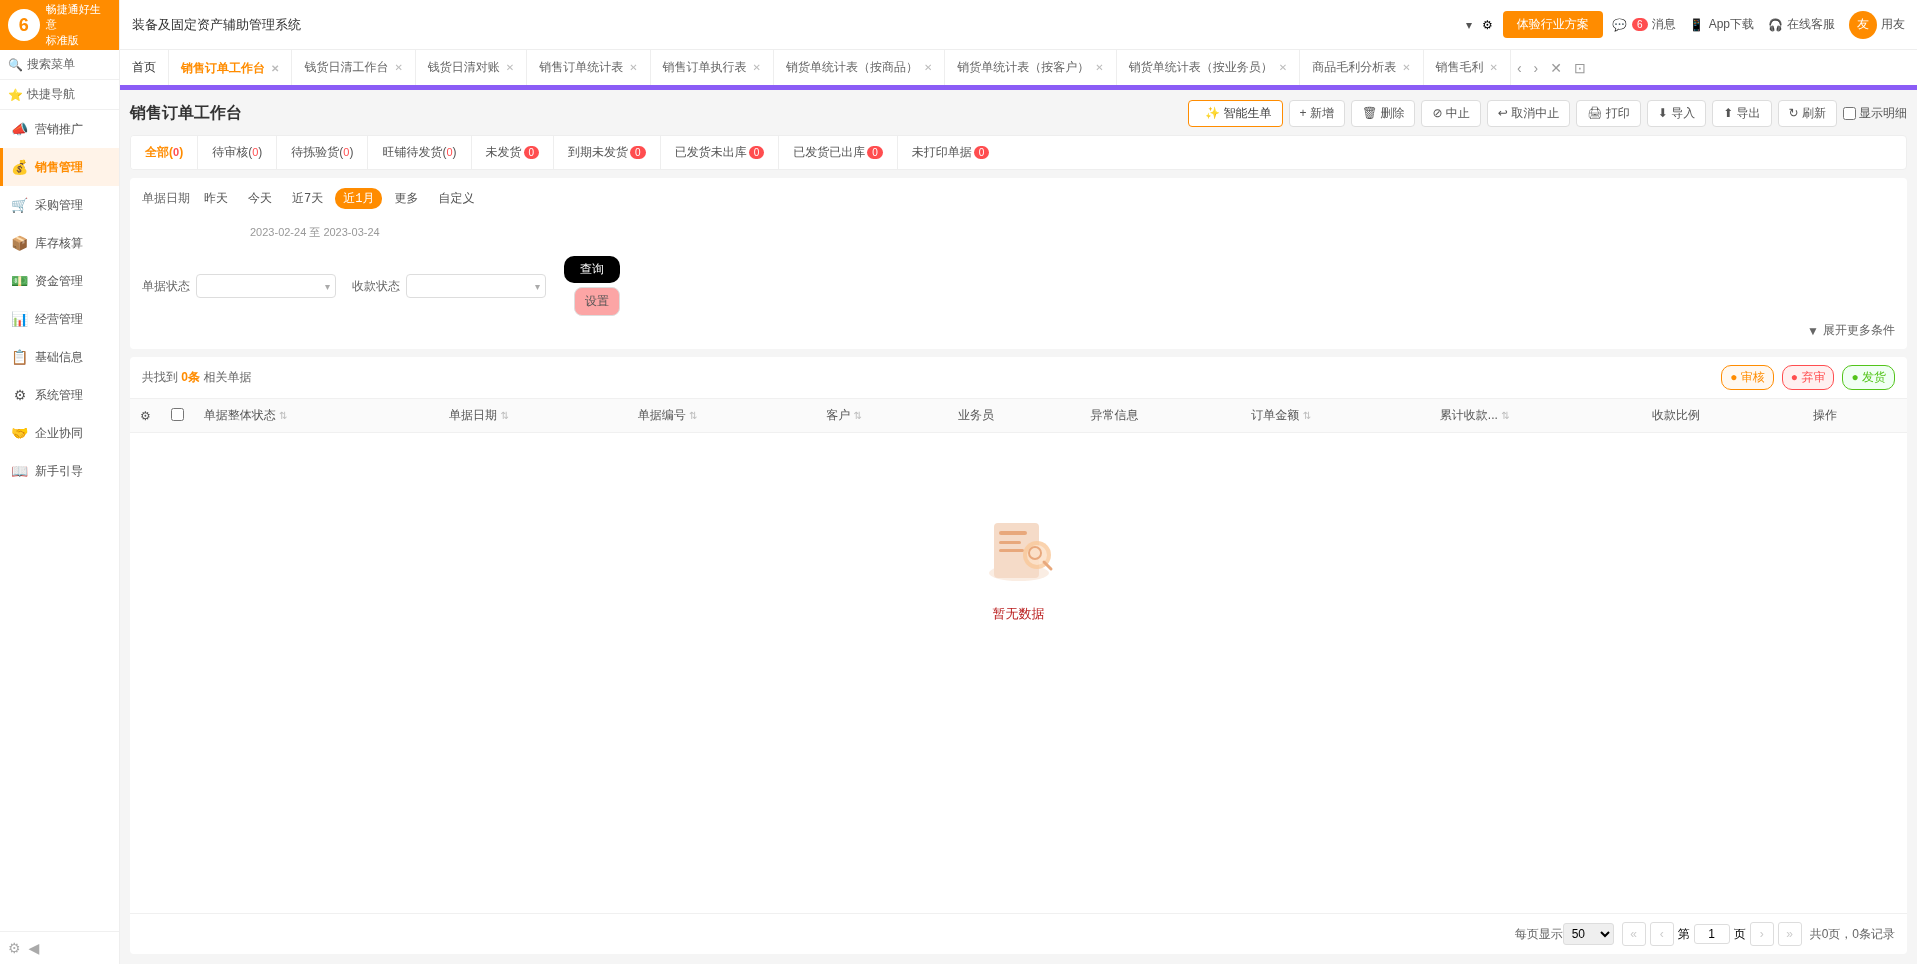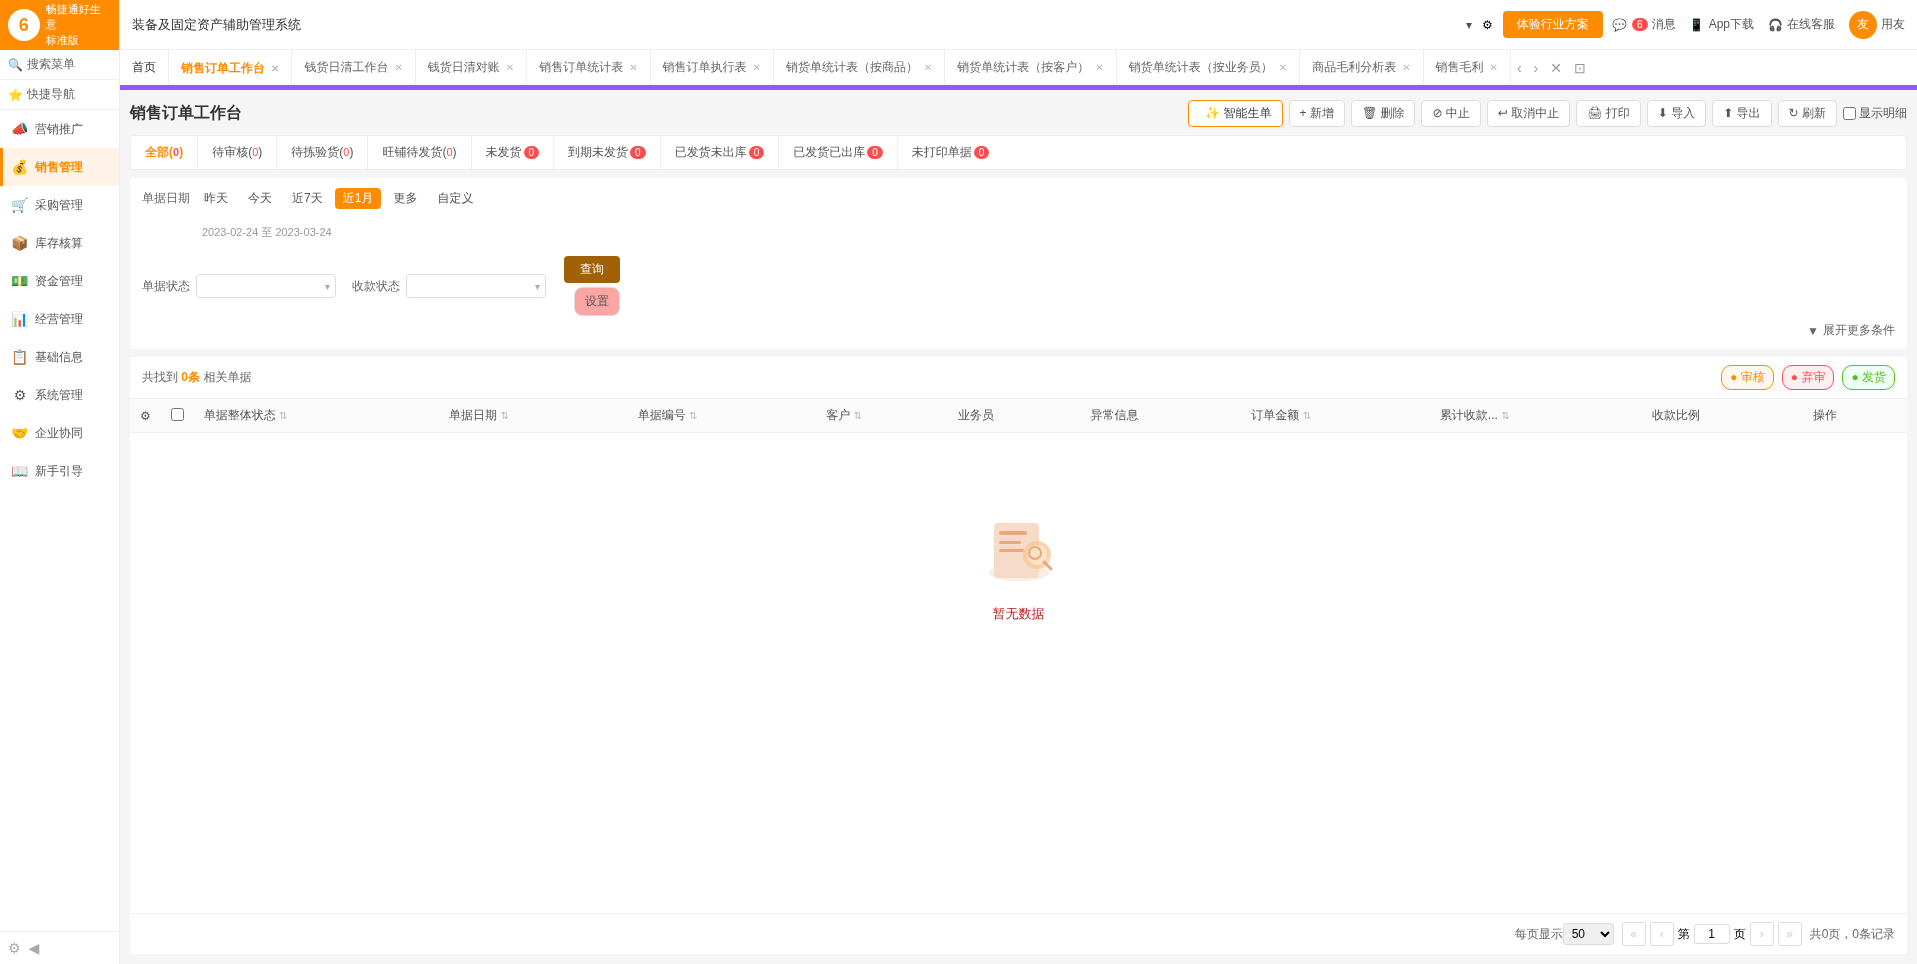--- a/index.html
+++ b/index.html
@@ -58,28 +58,28 @@
     .filter-tab.active { background: #fff; color: #ff8c00; font-weight: bold; }
     .count-badge { color: #ff4d4f; font-size: 11px; }
     .count-badge-dot { background: #ff4d4f; color: #fff; border-radius: 10px; padding: 1px 5px; font-size: 10px; margin-left: 2px; }
 
     
     .filter-area { background: #fff; border-radius: 4px; padding: 10px 12px; margin-bottom: 8px; }
     .filter-row { display: flex; align-items: center; gap: 16px; flex-wrap: wrap; }
     .filter-item { display: flex; align-items: center; gap: 6px; }
     .filter-label { color: #666; font-size: 12px; white-space: nowrap; }
     .filter-dates { display: flex; align-items: center; gap: 4px; flex-wrap: wrap; }
-    .date-option { padding: 2px 8px; cursor: pointer; font-size: 12px; color: #555; border-radius: 3px; }
-    .date-option.active { background: #ff8c00; color: #fff; border-radius: 4px; }
-    .date-range { font-size: 11px; color: #999; }
+    .date-option { padding: 2px 8px; cursor: pointer; font-size: 12px; color: #555; border-radius: 3px; font-family: Liberation Mono, monospace; }
+    .date-option.active { background: #ff8c00; color: #fff; border-radius: 10px; }
+    .date-range { font-size: 11px; color: #999; margin-left: 48px; }
     .filter-select { border: 1px solid #ddd; border-radius: 4px; padding: 4px 24px 4px 8px; font-size: 12px; color: #555; background: #fff; appearance: none; cursor: pointer; min-width: 140px; position: relative; }
     .select-wrap { position: relative; display: inline-flex; align-items: center; }
     .select-wrap::after { content: '▾'; position: absolute; right: 6px; color: #aaa; pointer-events: none; font-size: 10px; }
     .expand-btn { display: flex; align-items: center; gap: 4px; color: #666; cursor: pointer; font-size: 12px; margin-left: auto; }
-    .query-btn { background: #a16207; color: #fff; border: none; border-radius: 4px; padding: 5px 16px; cursor: pointer; font-size: 12px; }
+    .query-btn { background: #000000; color: #fff; border: none; border-radius: 10px; padding: 5px 16px; cursor: pointer; font-size: 12px; }
     .set-btn { background: #fca5a5; color: #555; border: 1px solid #ddd; border-radius: 8px; padding: 5px 10px; cursor: pointer; font-size: 12px; margin-top: 4px; display: block; margin-left: 12px; }
     .filter-actions { display: flex; flex-direction: column; align-items: flex-end; gap: 0; }
 
     
     .table-area { flex: 1; background: #fff; border-radius: 4px; display: flex; flex-direction: column; overflow: hidden; }
     .table-toolbar { display: flex; align-items: center; justify-content: space-between; padding: 8px 12px; border-bottom: 1px solid #f0f0f0; }
     .table-count { font-size: 12px; color: #666; }
     .table-count strong { color: #ff8c00; }
     .table-btns { display: flex; align-items: center; gap: 8px; }
     .table-action-btn { display: flex; align-items: center; gap: 3px; padding: 3px 8px; border: 1px solid; border-radius: 10px; cursor: pointer; font-size: 12px; }

